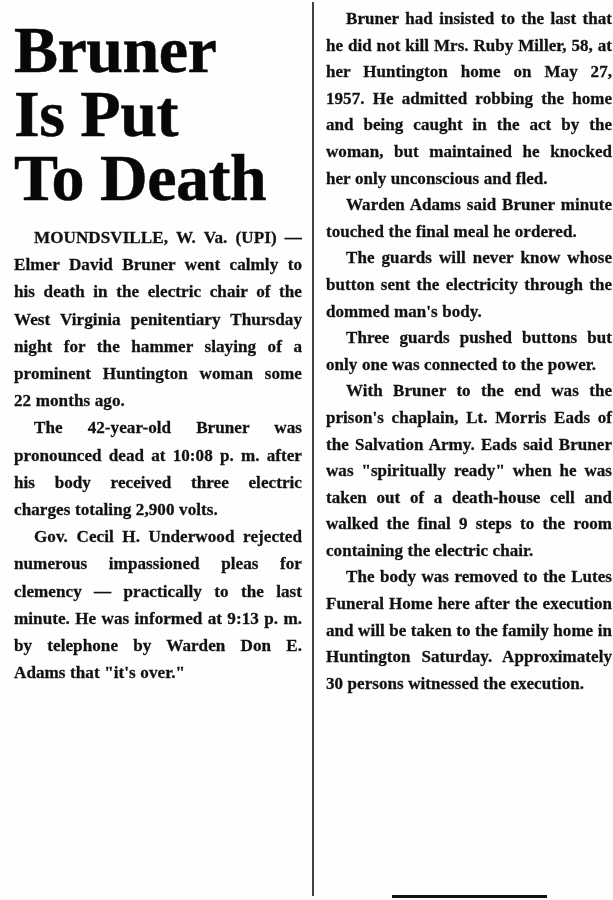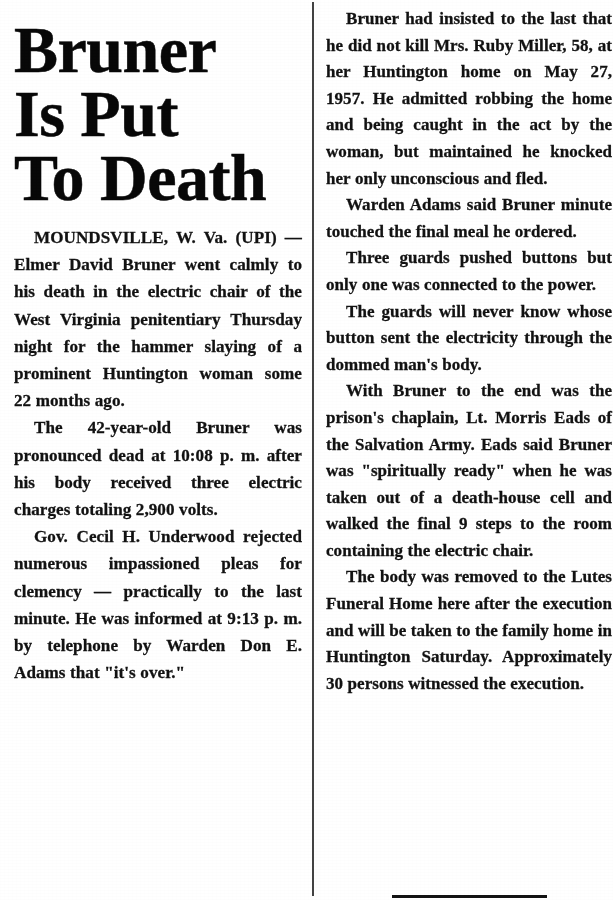--- a/index.html
+++ b/index.html
@@ -136,22 +136,22 @@
     <p class="body-par">MOUNDSVILLE, W. Va. (UPI) —Elmer David Bruner went calmly to his death in the electric chair of the West Virginia penitentiary Thursday night for the hammer slaying of a prominent Huntington woman some 22 months ago.</p>
     <p class="body-par">The 42-year-old Bruner was pronounced dead at 10:08 p. m. after his body received three electric charges totaling 2,900 volts.</p>
     <p class="body-par">Gov. Cecil H. Underwood rejected numerous impassioned pleas for clemency — practically to the last minute. He was informed at 9:13 p. m. by telephone by Warden Don E. Adams that "it's over."</p>
 
   </div>
 
   <div class="col col-right">
 
     <p class="body-par">Bruner had insisted to the last that he did not kill Mrs. Ruby Miller, 58, at her Huntington home on May 27, 1957. He admitted robbing the home and being caught in the act by the woman, but maintained he knocked her only unconscious and fled.</p>
     <p class="body-par">Warden Adams said Bruner minute touched the final meal he ordered.</p>
+    <p class="body-par">The guards will never know whose button sent the electricity through the dommed man's body.</p>
     <p class="body-par">Three guards pushed buttons but only one was connected to the power.</p>
-    <p class="body-par">The guards will never know whose button sent the electricity through the dommed man's body.</p>
     <p class="body-par">With Bruner to the end was the prison's chaplain, Lt. Morris Eads of the Salvation Army. Eads said Bruner was "spiritually ready" when he was taken out of a death-house cell and walked the final 9 steps to the room containing the electric chair.</p>
     <p class="body-par">The body was removed to the Lutes Funeral Home here after the execution and will be taken to the family home in Huntington Saturday. Approximately 30 persons witnessed the execution.</p>
 
   </div>
 
   <div class="end-rule-wrap">
     <span class="end-rule"></span>
   </div>
 
   <div class="grain"></div>

